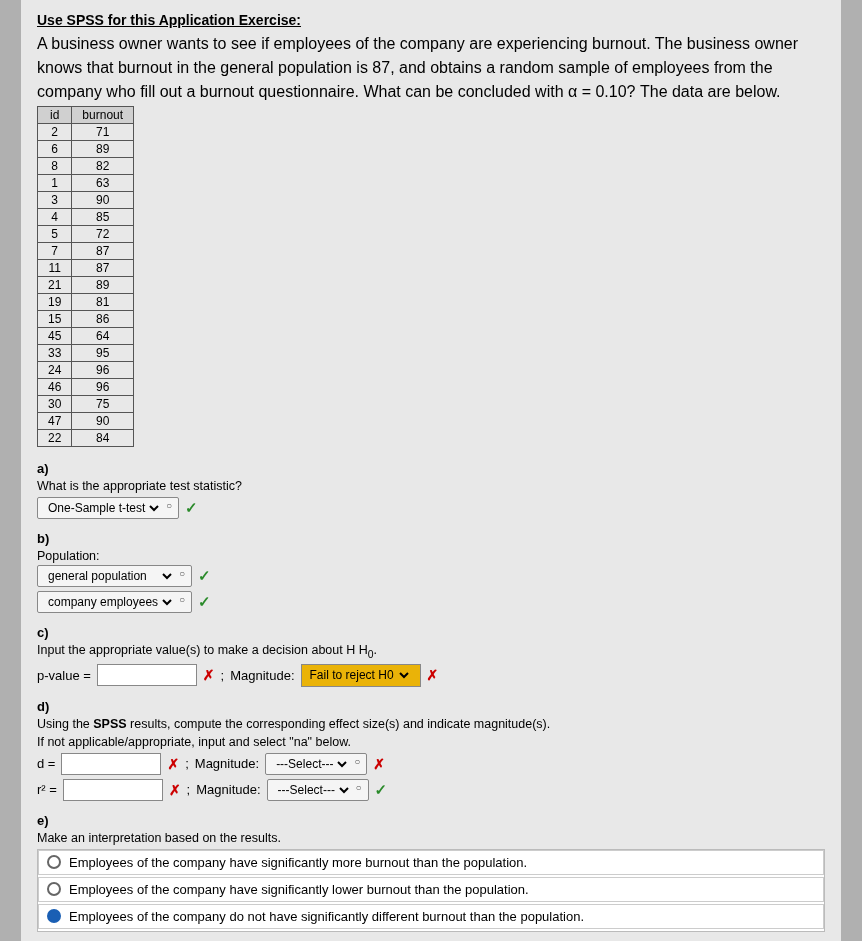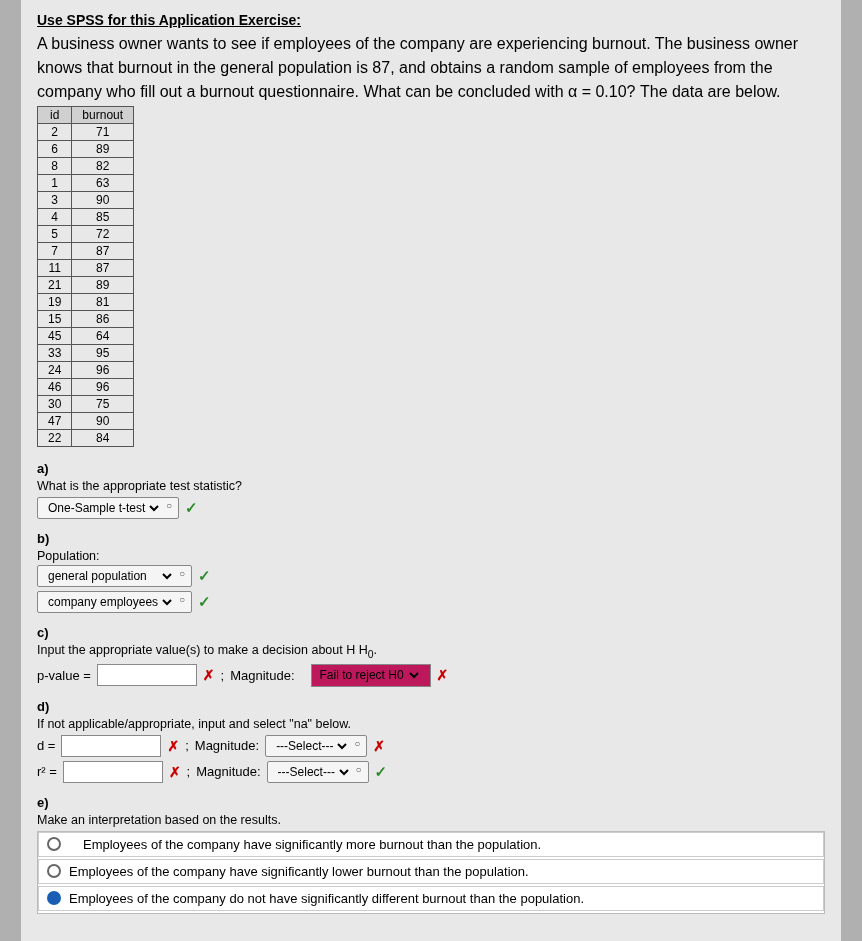--- a/index.html
+++ b/index.html
@@ -128,28 +128,27 @@
     .radio-empty {
       width: 14px;
       height: 14px;
       border-radius: 50%;
       border: 2px solid #666;
       background: white;
       display: inline-block;
       flex-shrink: 0;
     }
     .decision-box {
-      background: #be185d;
+      background: #eab308;
       border: 1px solid #888;
       padding: 2px 8px;
       font-size: 12px;
       display: flex;
       align-items: center;
       gap: 4px;
-      margin-left: 10px;
     }
     .chevron-icon {
       font-size: 10px;
       color: #555;
     }
     .bold-text {
       font-weight: bold;
     }
   </style>
 </head>
@@ -298,20 +297,23 @@
         <select style="width:14px; background:transparent; border:none; outline:none;">
           <option>○</option>
         </select>
       </div>
       <span class="cross-red">✗</span>
     </div>
   </div>
 
   <div class="question-block">
     <div class="section-label">d)</div>
+    <div class="question-text">
+      Using the <span class="bold-text">SPSS</span> results, compute the corresponding effect size(s) and indicate magnitude(s).
+    </div>
     <div class="question-text">If not applicable/appropriate, input and select "na" below.</div>
 
     <div class="inline-row" style="margin-top:4px;">
       <span>d =</span>
       <input class="input-box-sm" type="text" style="">
       <span class="cross-red">✗</span>
       <span>;</span>
       <span>Magnitude:</span>
       <div class="select-box">
         <select>
@@ -334,21 +336,21 @@
       </div>
       <span class="check-green">✓</span>
     </div>
   </div>
 
   <div class="question-block">
     <div class="section-label">e)</div>
     <div class="question-text">Make an interpretation based on the results.</div>
     <div style="border: 1px solid #bbb; background: white; margin-top: 4px;">
       <div class="radio-box">
-        <label style="display:flex; align-items:center; gap:22px; cursor:pointer;">
+        <label style="display:flex; align-items:center; gap:8px; cursor:pointer;">
           <span class="radio-empty"></span>
           <span>Employees of the company have significantly more burnout than the population.</span>
         </label>
       </div>
       <div class="radio-box">
         <label style="display:flex; align-items:center; gap:8px; cursor:pointer;">
           <span class="radio-empty"></span>
           <span>Employees of the company have significantly lower burnout than the population.</span>
         </label>
       </div>

